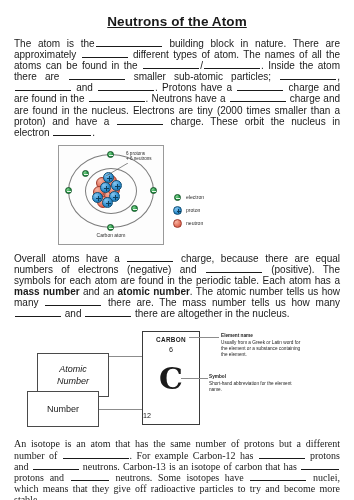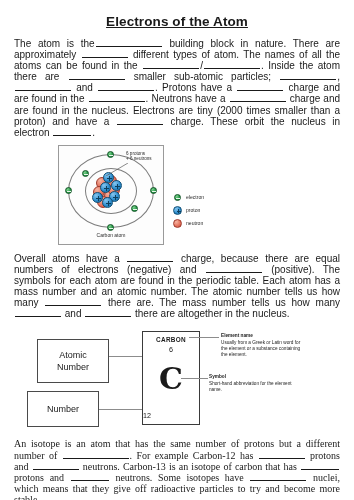--- a/index.html
+++ b/index.html
@@ -32,21 +32,21 @@
   }
   .para {
     font-size: 10px;
     line-height: 11.1px;
     text-align: justify;
     margin: 1px;
     hyphens: none;
   }
   .para.p-mid { margin-top: 8px; }
   .para.p-bottom { margin-top: 6px; font-family: Liberation Serif, serif; }
-  .bold { font-weight: normal; }
+  .bold { font-weight: bold; }
   .blank {
     display: inline-block;
     border-bottom: 1px solid #1a1a1a;
     vertical-align: baseline;
     height: 8px;
     margin: 0 1px;
   }
   .b-sm { width: 38px; }
   .b-md { width: 46px; }
   .b-lg { width: 56px; }
@@ -185,21 +185,21 @@
     border: 1px solid #4a4a4a;
     background: #fff;
     font-size: 9px;
     line-height: 12px;
     text-align: center;
     display: flex;
     flex-direction: column;
     justify-content: center;
     box-sizing: border-box;
   }
-  .label-atomic { left: 24px; top: 10px; width: 72px; height: 44px; }
+  .label-atomic { left: 24px; top: 24px; width: 72px; height: 44px; font-style: italic; }
   .label-mass   { left: 14px; top: 62px; width: 72px; height: 36px; }
 
   .elem-card {
     position: absolute;
     left: 129px;
     top: 2px;
     width: 56px;
     height: 92px;
     border: 1px solid #3a3a3a;
     background: #fff;
@@ -246,21 +246,21 @@
   }
   .annot .hd { font-weight: bold; display: block; }
   .annot-element { left: 208px; top: 4px; width: 82px; }
   .annot-symbol  { left: 196px; top: 45px; width: 86px; }
 </style>
 </head>
 <body>
 
 <div class="page">
 
-  <h1 class="title">Electrons of the Atom</h1>
+  <h1 class="title">Neutrons of the Atom</h1>
 
   <p class="para p-intro"><span>The atom is the</span><span class="blank b-xl"></span> <span>building block in nature. There are approximately</span> <span class="blank b-md"></span> <span>different types of atom. The names of all the atoms can be found in the</span> <span class="blank b-lg"></span><span>/</span><span class="blank b-lg"></span><span>. Inside the atom there are</span> <span class="blank b-lg"></span> <span>smaller sub-atomic particles;</span> <span class="blank b-lg"></span><span>,</span> <span class="blank b-lg"></span> <span>and</span> <span class="blank b-lg"></span><span>. Protons have a</span> <span class="blank b-md"></span> <span>charge and are found in the</span> <span class="blank b-lg"></span><span>. Neutrons have a</span> <span class="blank b-lg"></span> <span>charge and are found in the nucleus. Electrons are tiny (2000 times smaller than a proton) and have a</span> <span class="blank b-md"></span> <span>charge. These orbit the nucleus in electron</span> <span class="blank b-sm"></span><span>.</span></p>
 
   <div class="atom-figure">
 
     <div class="atom-box">
 
       <div class="orbit orbit-outer"></div>
       <div class="orbit orbit-inner"></div>
 

